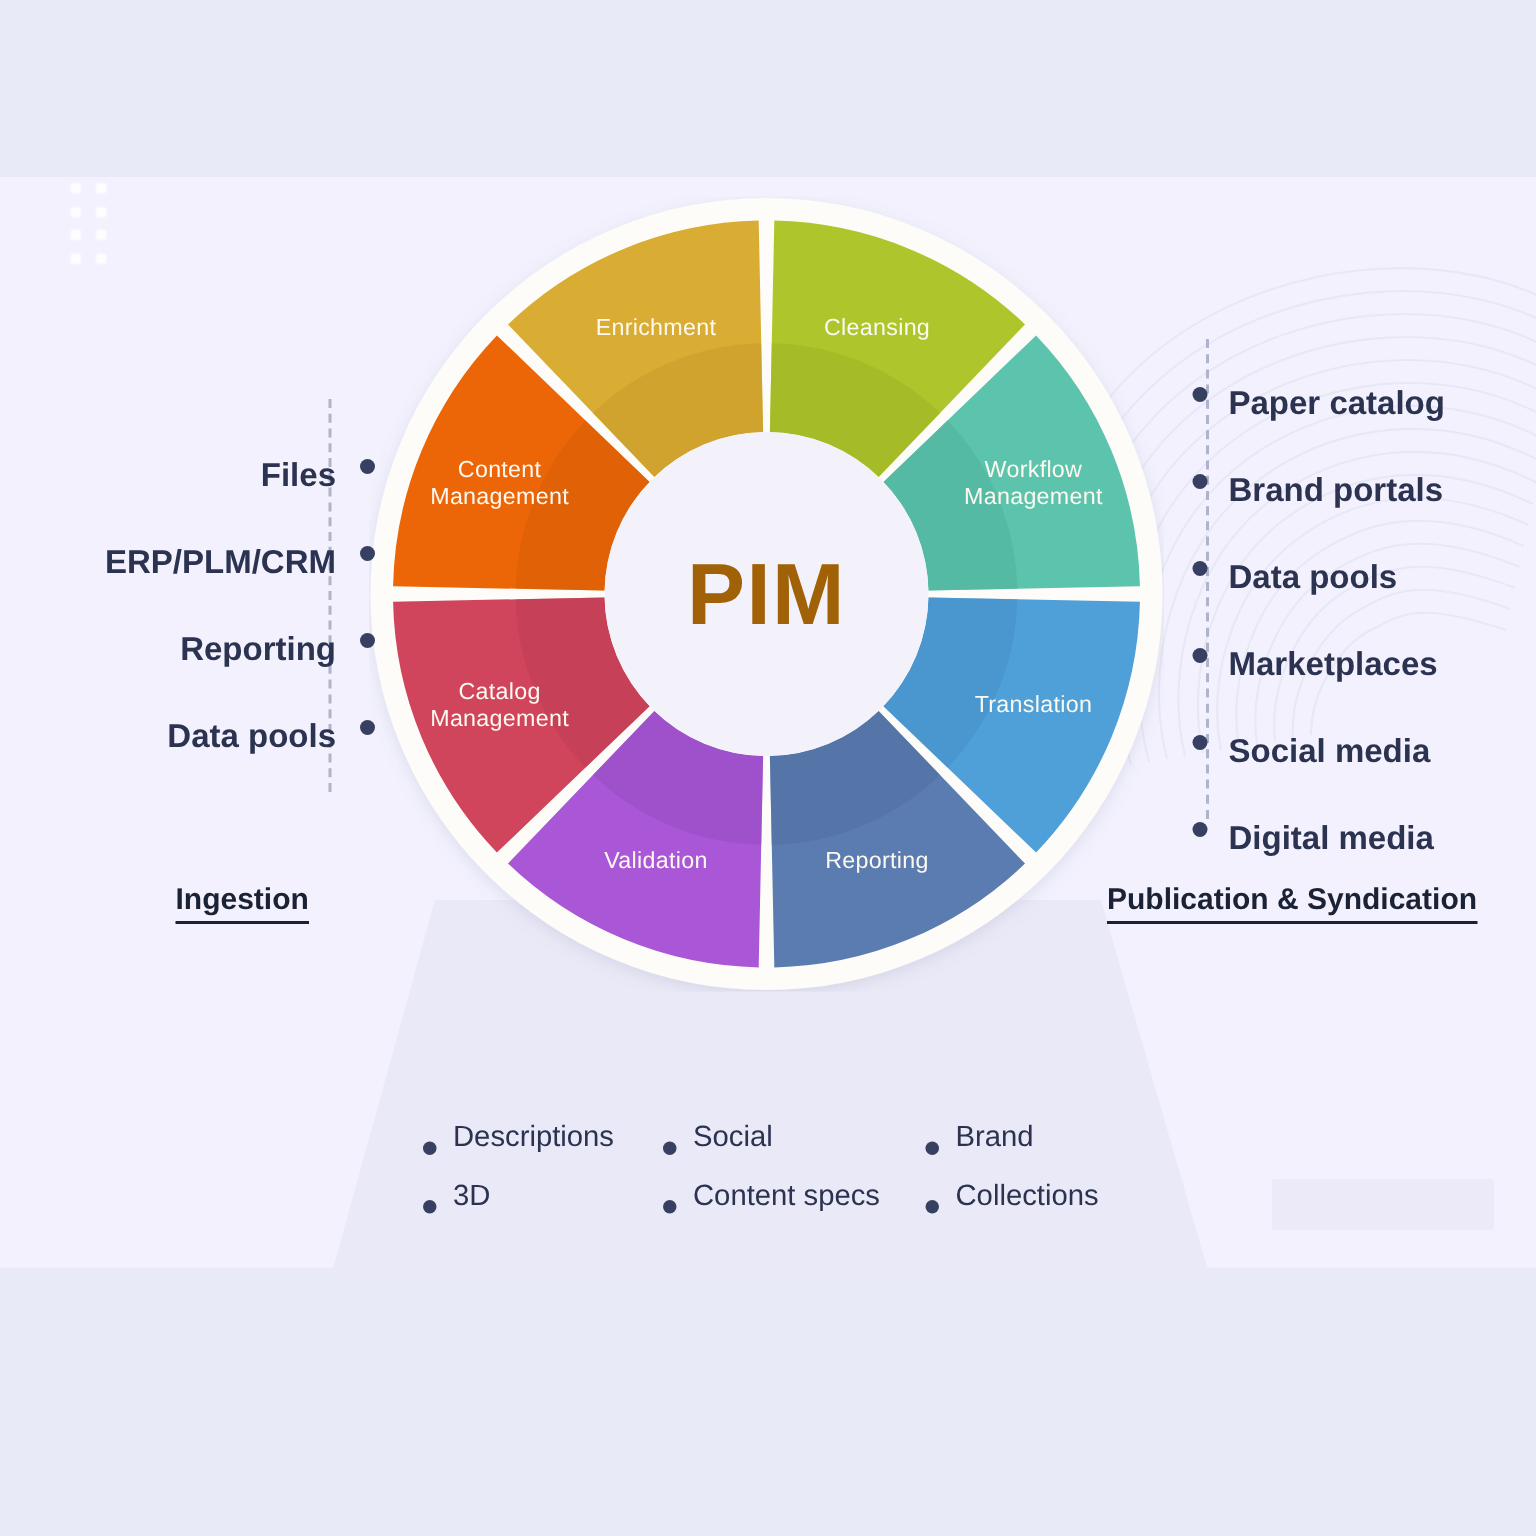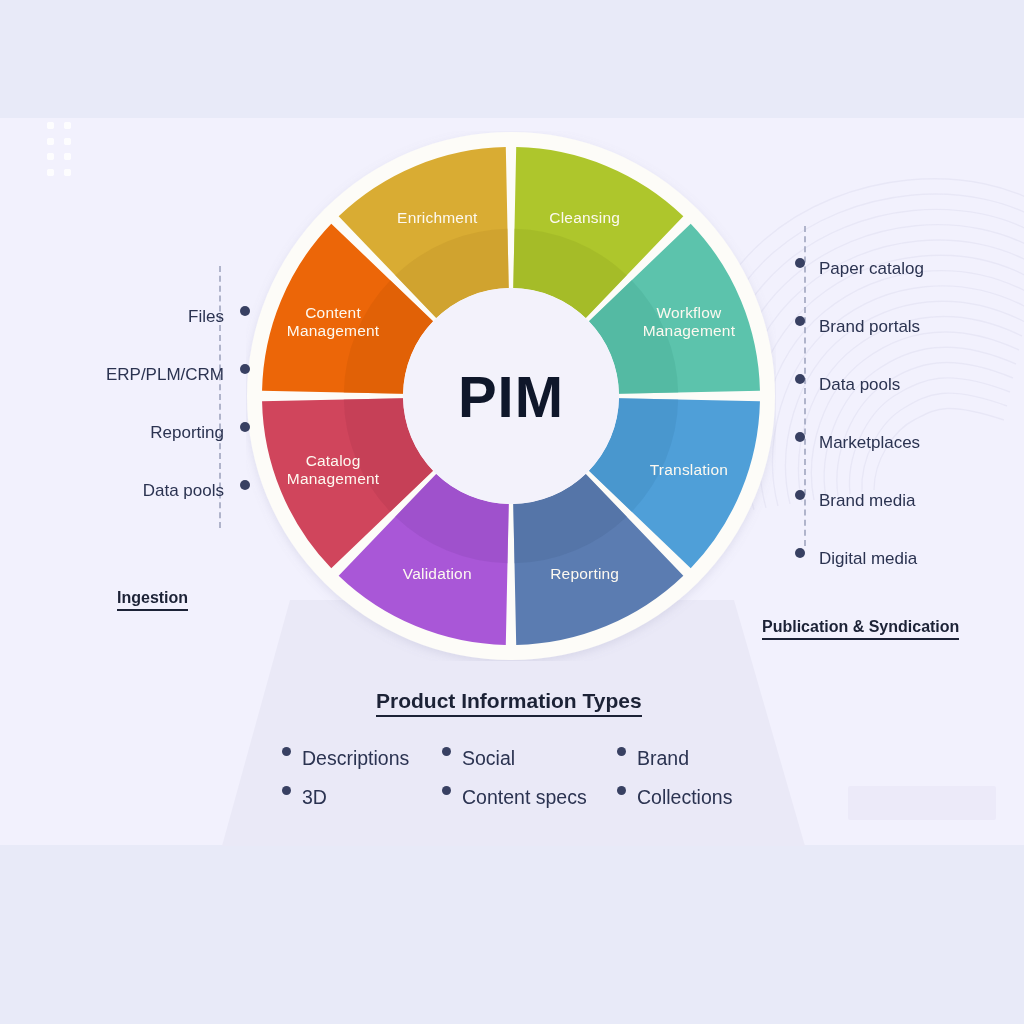--- a/index.html
+++ b/index.html
@@ -107,44 +107,44 @@
 
   #pim-text {
     position: absolute;
     left: 0; top: 0;
     width: 530px; height: 530px;
     display: flex;
     align-items: center;
     justify-content: center;
     font-size: 58px;
     font-weight: 700;
-    color: #0f172a;
+    color: #a16207;
     letter-spacing: 1px;
   }
 
   
   .side-list {
     position: absolute;
     width: 260px;
   }
   #left-list  { left: -10px; top: 282px; text-align: right; }
   #right-list { left: 795px; top: 234px; text-align: left; }
 
   .side-row {
     display: flex;
     align-items: center;
     height: 58px;
   }
   #left-list .side-row { justify-content: flex-end; }
   #right-list .side-row { justify-content: flex-start; }
 
   .side-row .txt {
-    font-size: 17px;
+    font-size: 22px;
     color: #2b3351;
-    font-weight: 400;
+    font-weight: 700;
     white-space: nowrap;
     margin-top: 12px;
   }
   .side-row .bullet {
     width: 10px;
     height: 10px;
     border-radius: 50%;
     background: #384062;
     flex: 0 0 auto;
   }
@@ -157,45 +157,45 @@
     width: 0;
     border-left: 2px dashed #9aa0bb;
     opacity: .75;
   }
   #left-rule  { left: 219px; top: 266px; height: 262px; }
   #right-rule { left: 804px; top: 226px; height: 320px; }
 
   
   .caption {
     position: absolute;
-    font-size: 16px;
+    font-size: 20px;
     font-weight: 700;
     color: #1c2236;
     border-bottom: 2px solid #1c2236;
     padding-bottom: 2px;
     white-space: nowrap;
   }
   #cap-ingestion   { left: 117px; top: 589px; }
-  #cap-publication { left: 738px; top: 618px; margin-left: 24px; }
+  #cap-publication { left: 738px; top: 589px; }
   #cap-types       { left: 376px; top: 689px; font-size: 21px; }
 
   
   #types-grid {
     position: absolute;
     left: 282px;
     top: 739px;
     width: 470px;
     display: grid;
     grid-template-columns: 160px 175px 135px;
     grid-template-rows: 39px 39px;
     align-items: center;
   }
   .type-item {
     display: flex;
-    align-items: flex-start;
+    align-items: flex-end;
     gap: 11px;
     font-size: 19.5px;
     color: #2b3351;
     white-space: nowrap;
   }
   .type-item .bullet {
     width: 9px;
     height: 9px;
     border-radius: 50%;
     background: #384062;
@@ -316,30 +316,29 @@
     <div class="side-row">
       <span class="bullet"></span>
       <span class="txt">Data pools</span>
     </div>
     <div class="side-row">
       <span class="bullet"></span>
       <span class="txt">Marketplaces</span>
     </div>
     <div class="side-row">
       <span class="bullet"></span>
-      <span class="txt">Brand media</span>
+      <span class="txt">Social media</span>
     </div>
     <div class="side-row">
       <span class="bullet"></span>
       <span class="txt">Digital media</span>
     </div>
   </div>
   <div id="cap-publication" class="caption">Publication &amp; Syndication</div>
 
-  <div id="cap-types" class="caption">Product Information Types</div>
   <div id="types-grid">
     <div class="type-item">
       <span class="bullet"></span>
       <span>Descriptions</span>
     </div>
     <div class="type-item">
       <span class="bullet"></span>
       <span>Social</span>
     </div>
     <div class="type-item">

